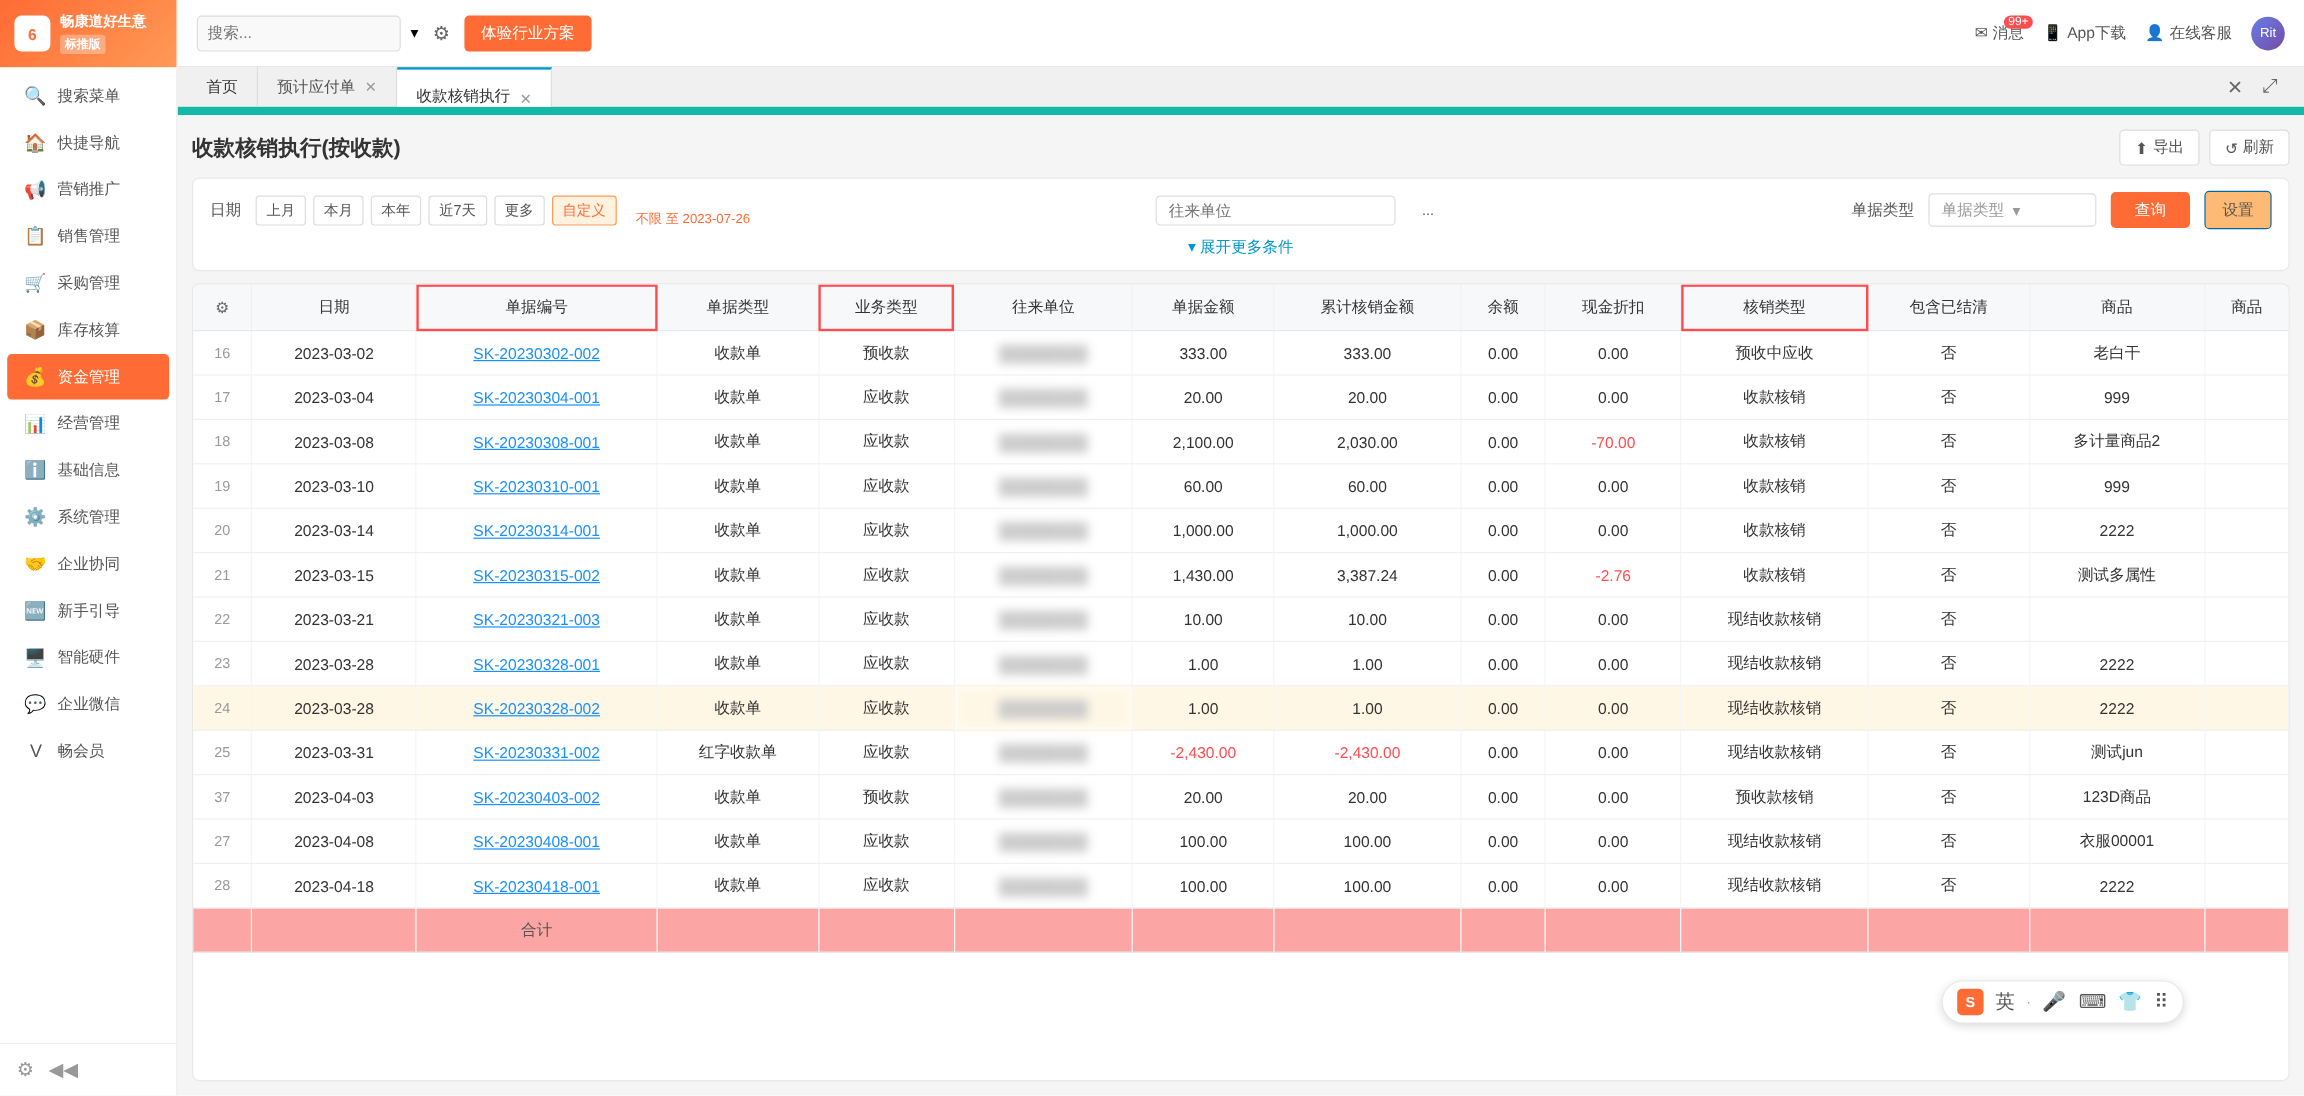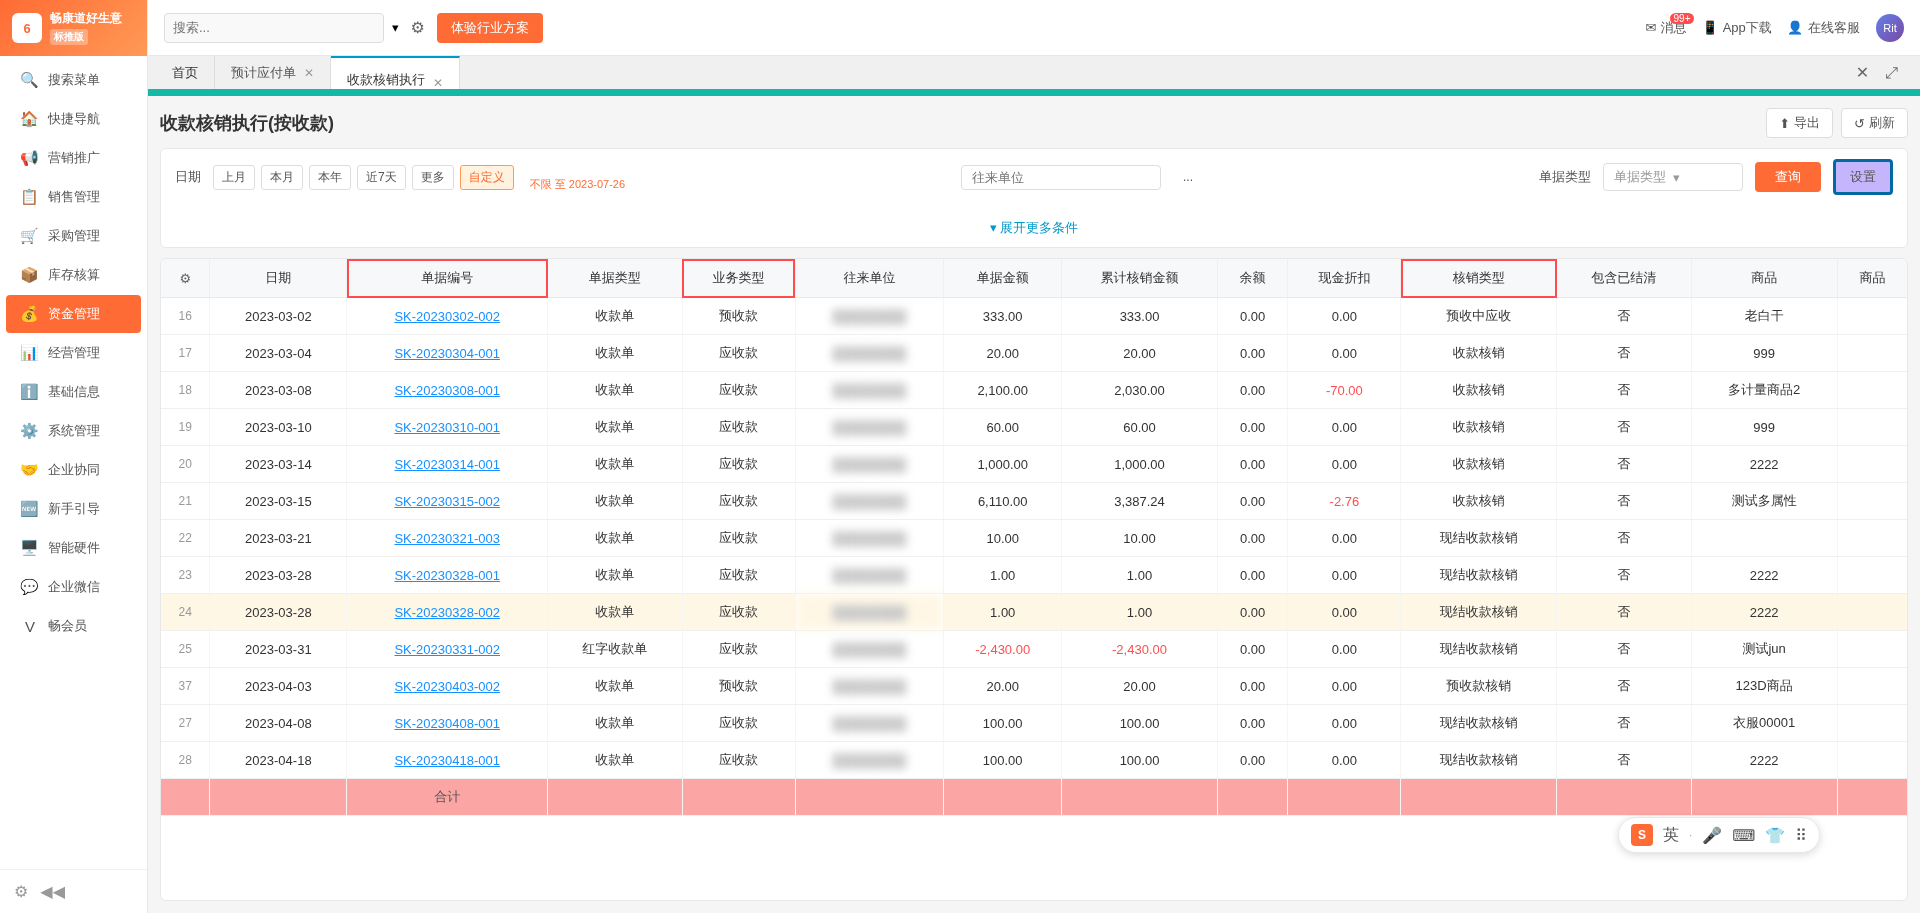--- a/index.html
+++ b/index.html
@@ -72,21 +72,21 @@
       height: 56px;
       background: #fff;
       display: flex;
       align-items: center;
       padding: 0 16px;
       border-bottom: 1px solid #e8e8e8;
       gap: 12px;
     }
     .topbar-left { display: flex; align-items: center; gap: 8px; flex: 1; }
     .topbar-search {
-      width: 220px;
+      width: 170px;
       height: 30px;
       border: 1px solid #ddd;
       border-radius: 4px;
       padding: 0 8px;
       background: #f9f9f9;
       color: #999;
     }
     .topbar-dropdown { display: flex; align-items: center; cursor: pointer; }
     .topbar-gear { color: #666; cursor: pointer; font-size: 16px; padding: 4px; }
     .topbar-btn {
@@ -187,25 +187,25 @@
     .filter-select-wrap {
       display: flex; align-items: center; border: 1px solid #ddd;
       border-radius: 4px; padding: 4px 10px; min-width: 140px; background: #fff; cursor: pointer;
     }
     .filter-select-wrap span { flex: 1; color: #999; }
     .query-btn {
       background: #ff6b35; color: #fff; border: none; border-radius: 4px;
       padding: 6px 20px; cursor: pointer; font-size: 13px;
     }
     .setting-btn {
-      background: #c4b5fd; color: #555; border: 3px solid #0369a1; border-radius: 4px;
+      background: #fdba74; color: #555; border: 1px solid #0369a1; border-radius: 4px;
       padding: 6px 14px; cursor: pointer; font-size: 13px;
     }
     .expand-bar {
-      text-align: center; margin-top: 24px; color: #09c; font-size: 12px; cursor: pointer;
+      text-align: center; margin-top: 6px; color: #09c; font-size: 12px; cursor: pointer;
     }
     .date-sub { font-size: 11px; color: #ff6b35; margin-top: 15px; }
 
     
     .table-wrap { flex: 1; overflow: auto; background: #fff; border-radius: 6px; border: 1px solid #e8e8e8; }
     table { width: 100%; border-collapse: collapse; min-width: 1500px; }
     thead tr { background: #f7f8fa; }
     th {
       padding: 10px 8px; text-align: center; color: #333; font-weight: 500;
       border-bottom: 1px solid #e8e8e8; border-right: 1px solid #f0f0f0;
@@ -539,21 +539,21 @@
     <td>2222</td>
     <td></td>
   </tr>
             <tr>
     <td class="row-num">21</td>
     <td>2023-03-15</td>
     <td class="link-cell">SK-20230315-002</td>
     <td>收款单</td>
     <td>应收款</td>
     <td class="blurred">████████</td>
-    <td class="">6,110.00</td>
+    <td class="">1,430.00</td>
     <td class="">3,387.24</td>
     <td>0.00</td>
     <td class="red-text">-2.76</td>
     <td>收款核销</td>
     <td>否</td>
     <td>测试多属性</td>
     <td></td>
   </tr>
             <tr>
     <td class="row-num">22</td>

